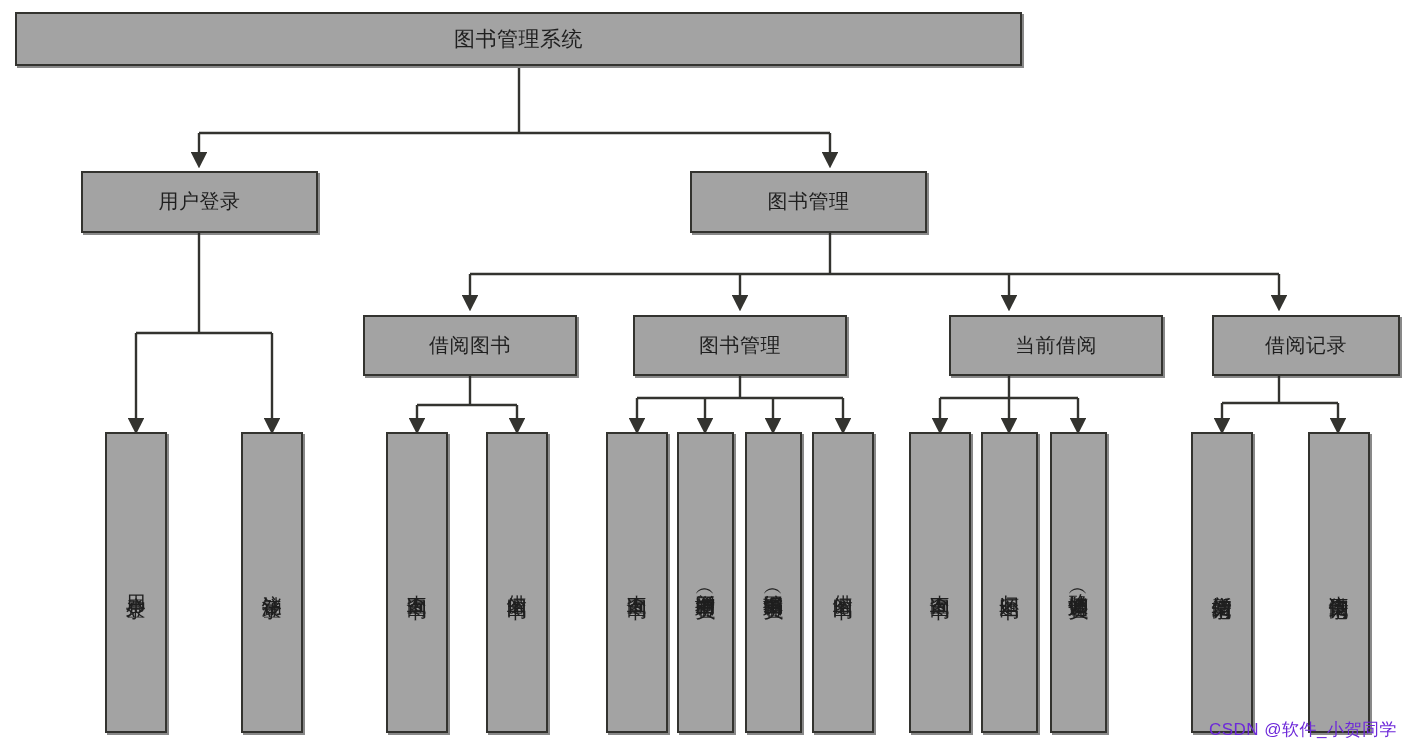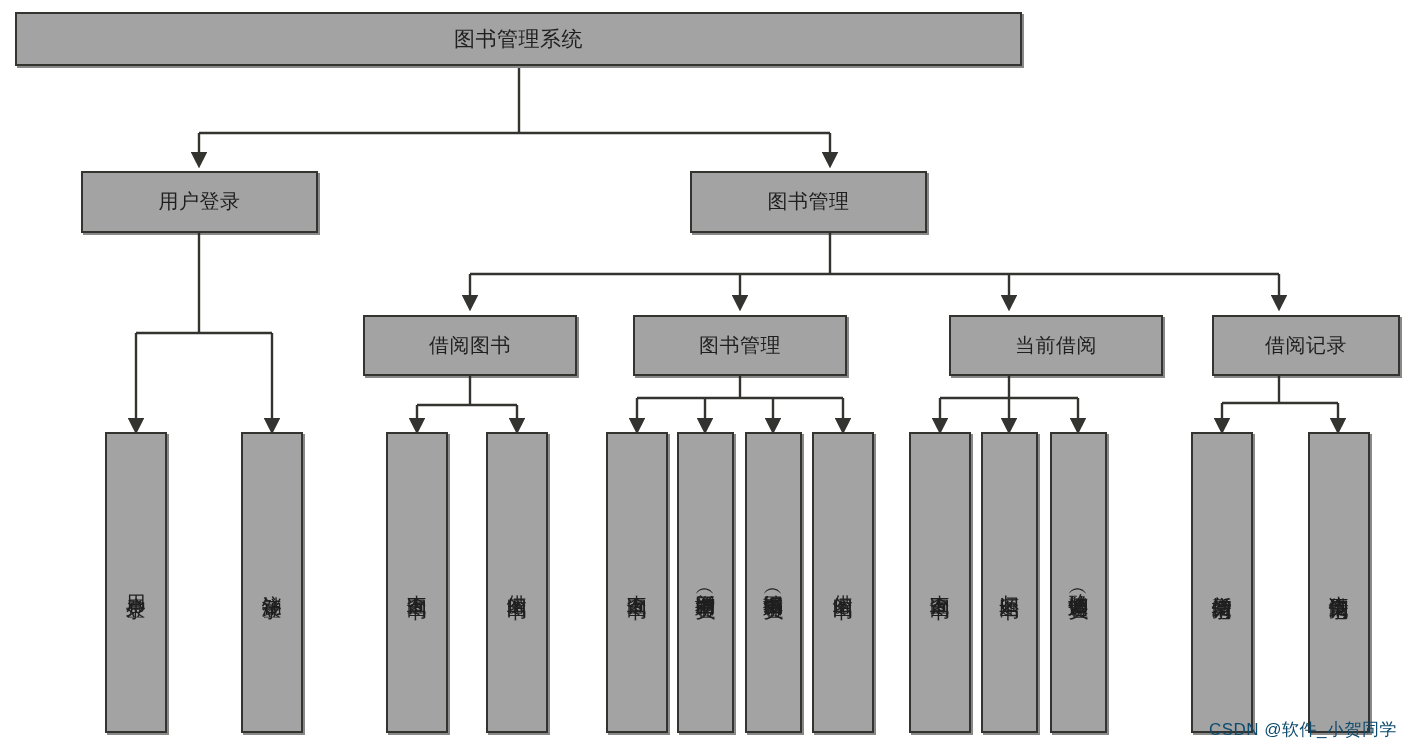--- a/index.html
+++ b/index.html
@@ -64,21 +64,21 @@
   }
   .node.leaf.tall .label {
     line-height: 1.22;
     letter-spacing: 1px;
   }
   #watermark {
     position: absolute;
     right: 8px;
     bottom: 6px;
     font-size: 17px;
-    color: #0c4a6e;
+    color: #6d28d9;
     letter-spacing: 0.5px;
     z-index: 5;
     white-space: nowrap;
   }
 </style>
 </head>
 <body>
 
 <div id="canvas">
 

